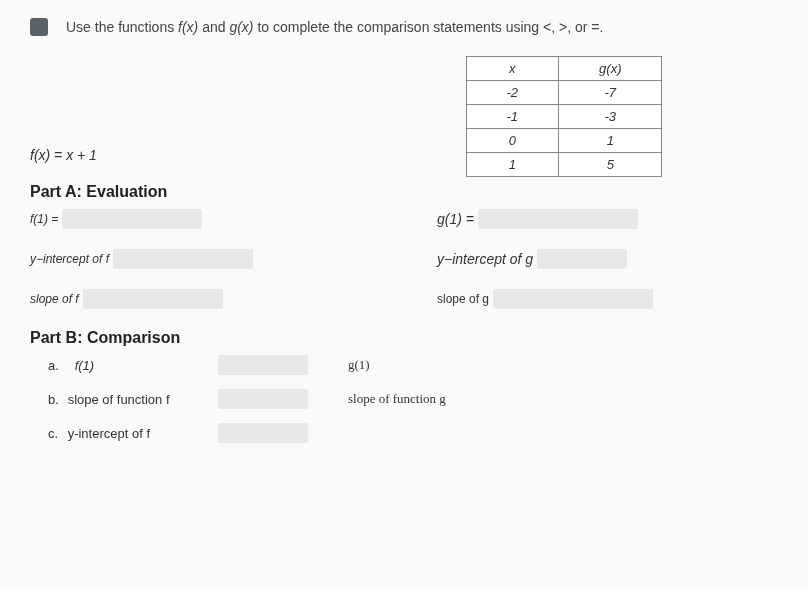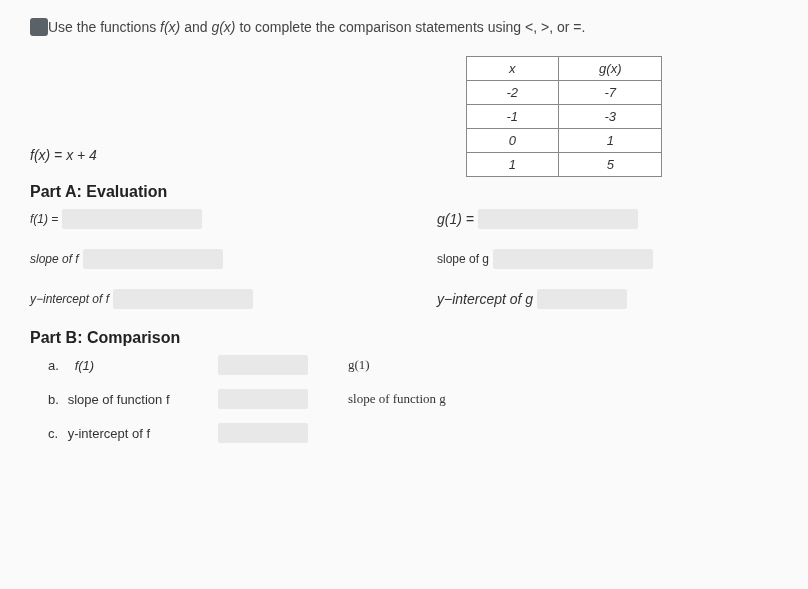--- a/index.html
+++ b/index.html
@@ -14,21 +14,21 @@
     }
     .page {
       background: #fafafa;
       padding: 18px 30px 10px 30px;
       width: 100%;
       height: 100%;
     }
     .question-header {
       display: flex;
       align-items: center;
-      gap: 0;
+      gap: 18px;
       margin-bottom: 20px;
     }
     .bullet {
       width: 18px;
       height: 18px;
       background: #5a6268;
       border-radius: 3px;
       flex-shrink: 0;
     }
     .instruction {
@@ -157,54 +157,54 @@
         </tr>
         <tr>
           <td>1</td>
           <td>5</td>
         </tr>
       </tbody>
         </table>
     </div>
   </div>
 
-  <div class="fx-def">f(x) = x + 4</div>
+  <div class="fx-def">f(x) = x + 1</div>
 
   <div class="section-title">Part A: Evaluation</div>
 
   <div class="eval-row">
     <div class="eval-left">
       <span>f(1) =</span>
       <span class="blank blank-md"></span>
     </div>
     <div class="eval-right">
       <span>g(1) =</span>
       <span class="blank blank-lg"></span>
     </div>
   </div>
 
   <div class="eval-row">
     <div class="eval-left">
+      <span>y−intercept of  f</span>
+      <span class="blank blank-md"></span>
+    </div>
+    <div class="eval-right">
+      <span>y−intercept of g</span>
+      <span class="blank blank-sm"></span>
+    </div>
+  </div>
+
+  <div class="eval-row">
+    <div class="eval-left">
       <span>slope of  f</span>
       <span class="blank blank-md"></span>
     </div>
     <div class="eval-right">
       <span style="font-style:normal;font-size:12px">slope of g</span>
       <span class="blank blank-lg"></span>
-    </div>
-  </div>
-
-  <div class="eval-row">
-    <div class="eval-left">
-      <span>y−intercept of  f</span>
-      <span class="blank blank-md"></span>
-    </div>
-    <div class="eval-right">
-      <span>y−intercept of g</span>
-      <span class="blank blank-sm"></span>
     </div>
   </div>
 
   <div class="part-b">
     <div class="section-title">Part B: Comparison</div>
 
     <div class="comp-row">
       <div class="comp-label">
         <span class="letter">a.</span>
         <span class="it">f(1)</span>

